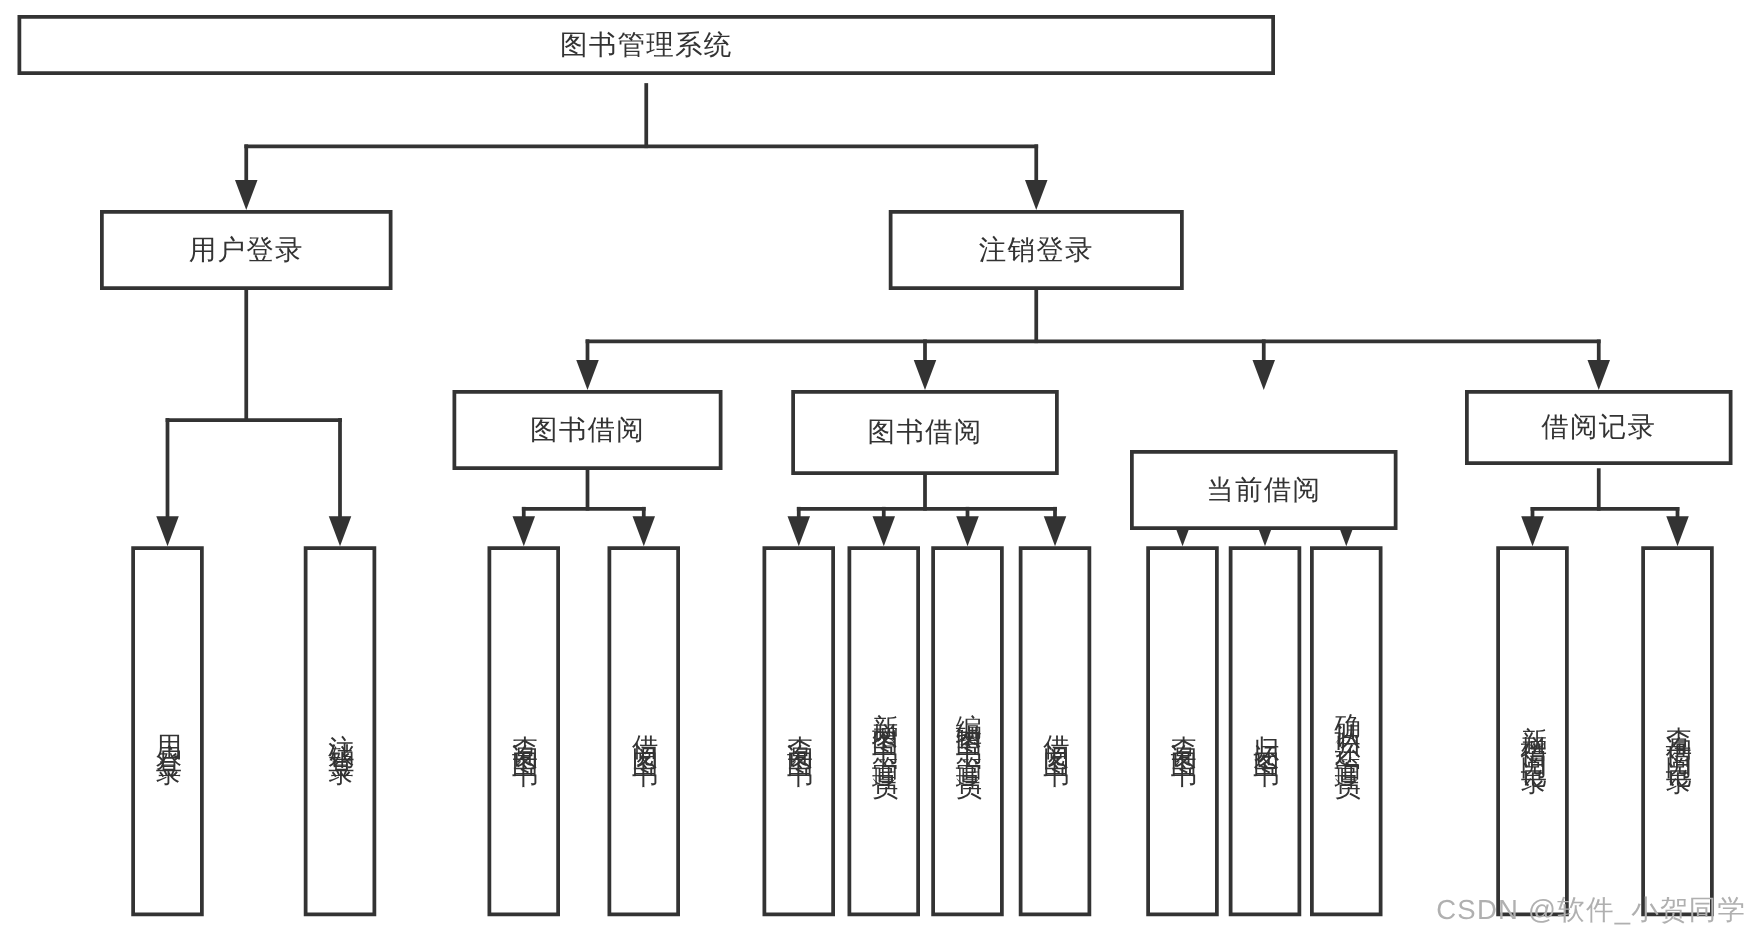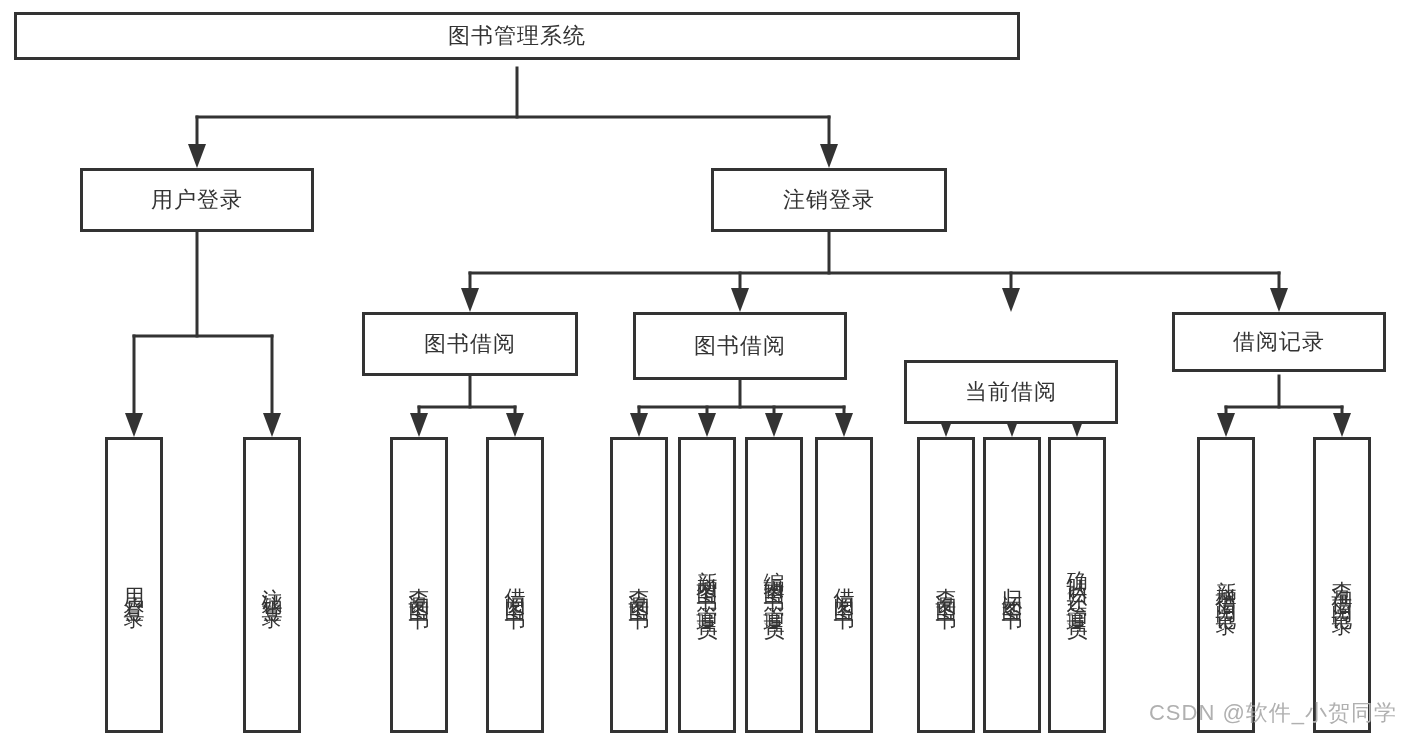--- a/index.html
+++ b/index.html
@@ -22,21 +22,21 @@
   .h-label{font-size:22px;letter-spacing:1px;white-space:nowrap;}
   .v-label{
     writing-mode:vertical-rl;
     text-orientation:mixed;
     font-size:21px;
     letter-spacing:7px;
     white-space:nowrap;
   }
   .watermark{
     position:absolute;
-    right:8px;bottom:19px;
+    right:8px;bottom:4px;
     font-size:22px;
     color:#b0b0b0;
     letter-spacing:1px;
     white-space:nowrap;
     z-index:10;
   }
 </style>
 </head>
 <body>
 

